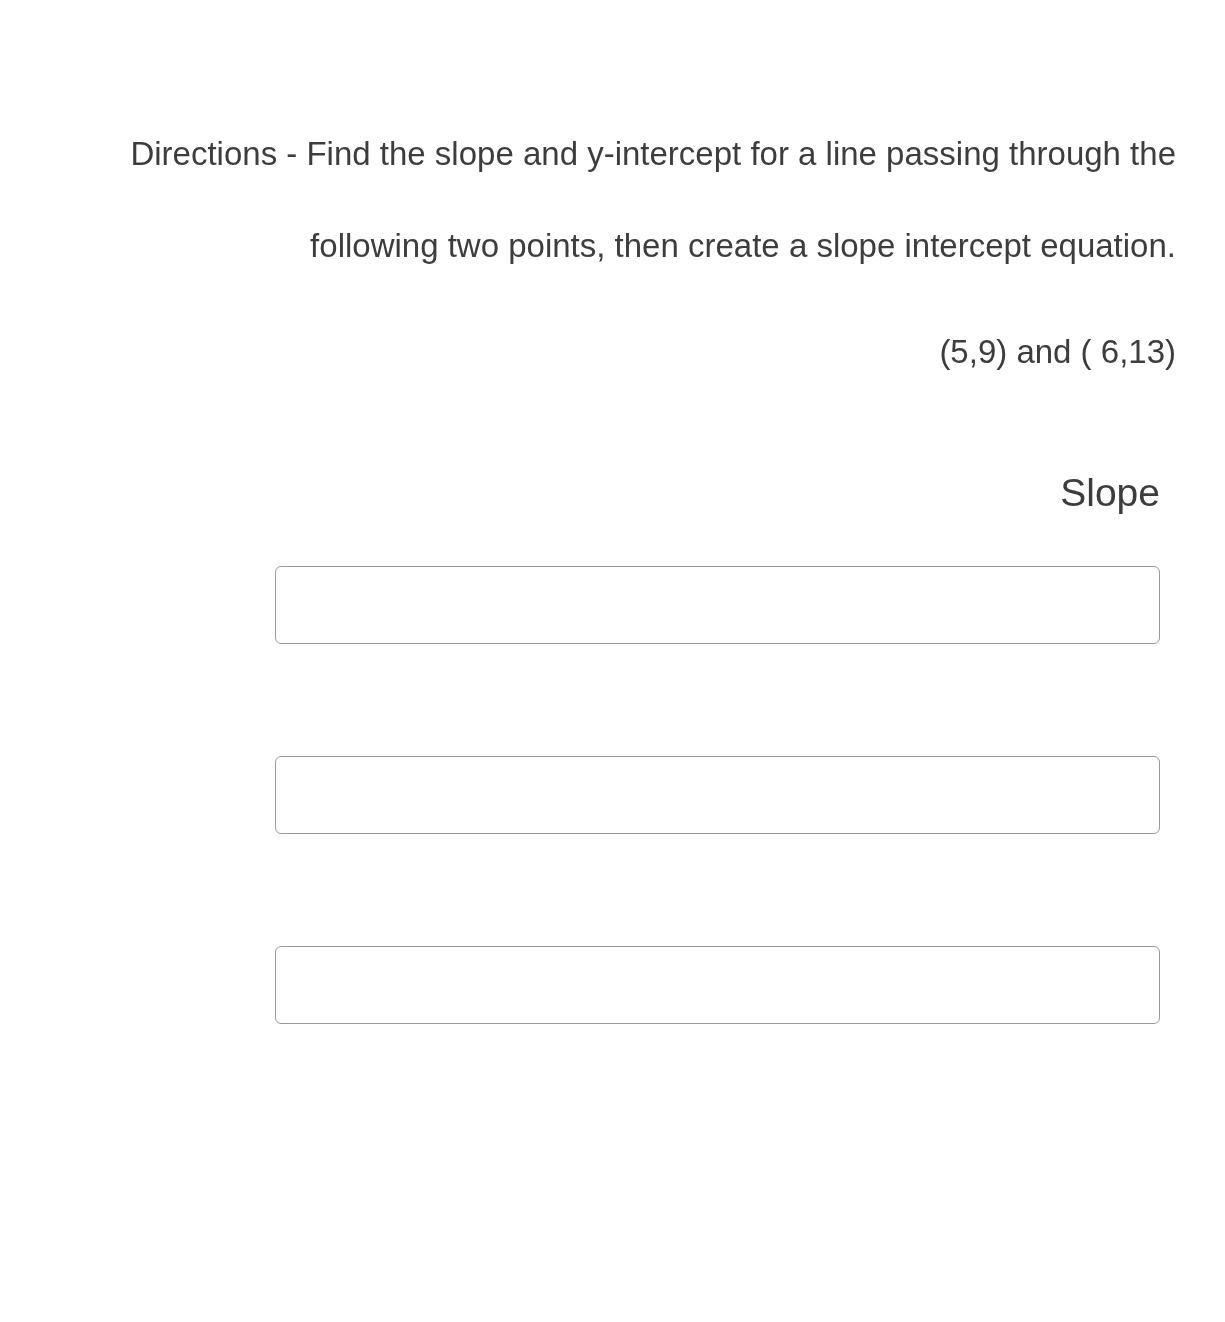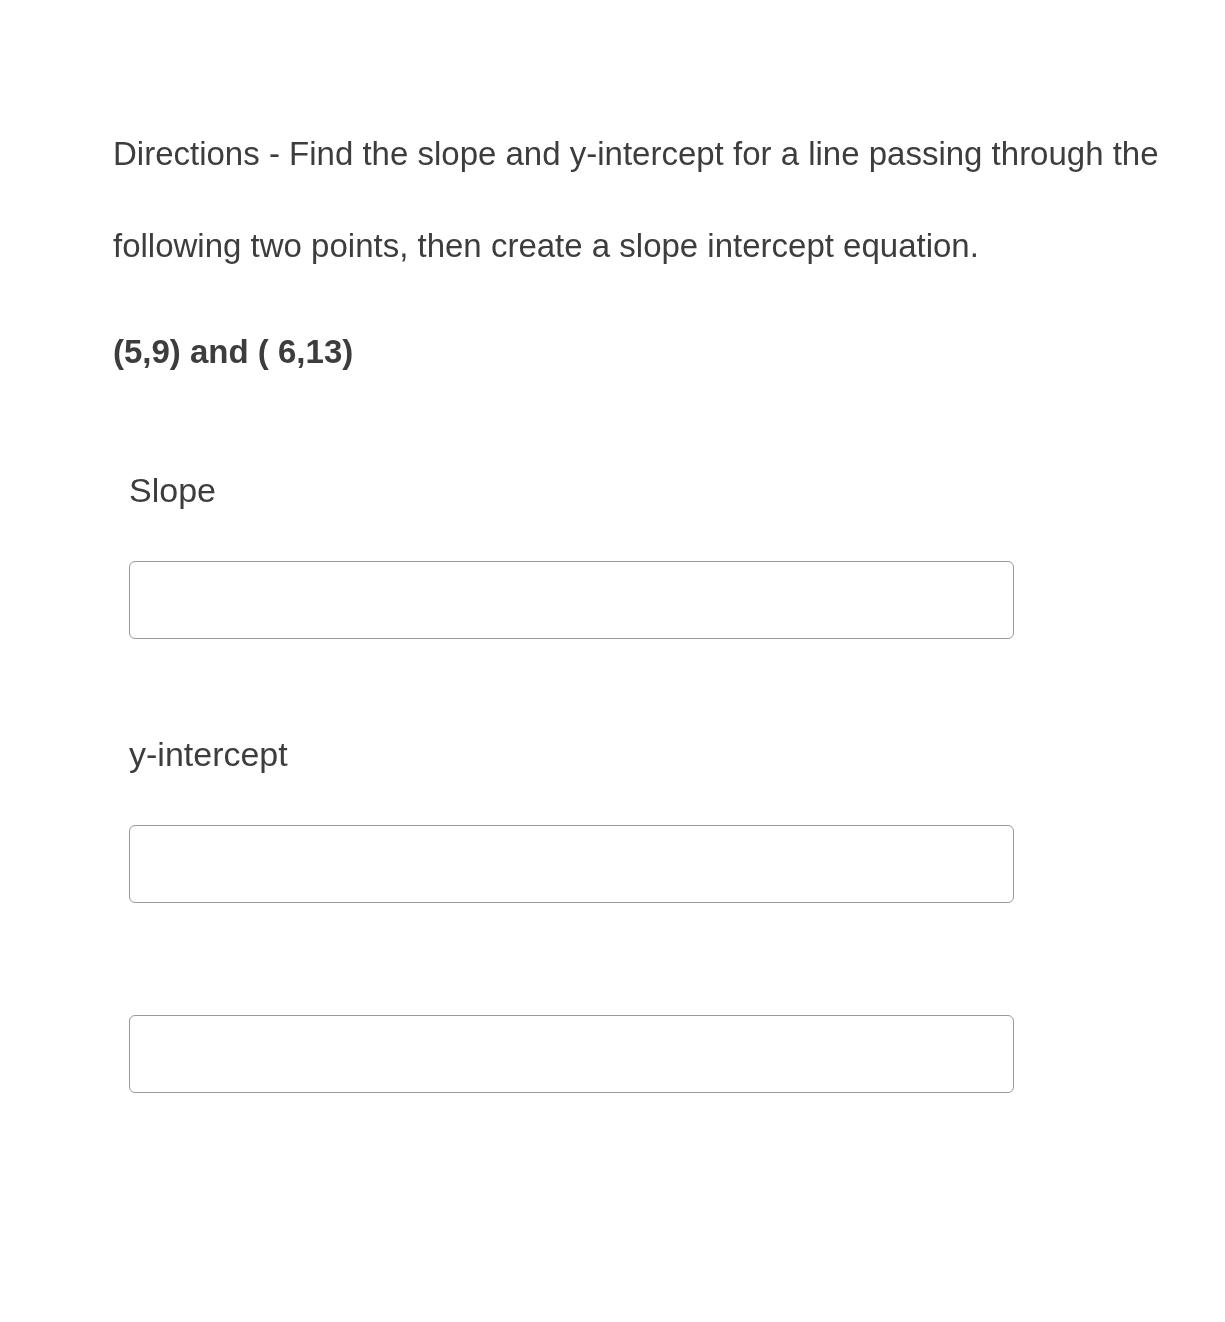--- a/index.html
+++ b/index.html
@@ -1,44 +1,44 @@
 <!DOCTYPE html>
 <html><head>
   <meta charset="utf-8">
   <style>
     * {
       box-sizing: border-box;
       margin: 16px;
       padding: 0;
+      text-align: right;
     }
     body {
       font-family: Arial, Helvetica, sans-serif;
       background: #ffffff;
       width: 1225px;
       height: 1322px;
       padding: 60px 65px 0 65px;
       color: #3d3d3d;
     }
     .directions {
       font-size: 33px;
       line-height: 2.8;
       color: #3d3d3d;
       margin-bottom: 40px;
     }
     .points {
       font-size: 33px;
       color: #3d3d3d;
       margin-bottom: 100px;
-      font-weight: bold;
     }
     .field-group {
       margin-bottom: 80px;
     }
     .field-label {
-      font-size: 34px;
+      font-size: 39px;
       color: #3d3d3d;
       display: block;
       margin-bottom: 35px;
     }
     .text-input {
       width: 885px;
       height: 78px;
       border: 1px solid #9a9a9a;
       border-radius: 6px;
       font-size: 28px;
@@ -53,19 +53,18 @@
 <div class="directions">Directions - Find the slope and y-intercept for a line passing through the following two points, then create a slope intercept equation.</div>
 
 <div class="points">(5,9) and ( 6,13)</div>
 
 <div class="field-group">
   <label class="field-label">Slope</label>
   <input type="text" class="text-input" value="" style="">
 </div>
 
 <div class="field-group">
-  <label class="field-label">y-intercept</label>
   <input type="text" class="text-input" value="" style="">
 </div>
 
 <div class="field-group">
   <input type="text" class="text-input" value="" style="">
 </div>
 
 </body></html>

